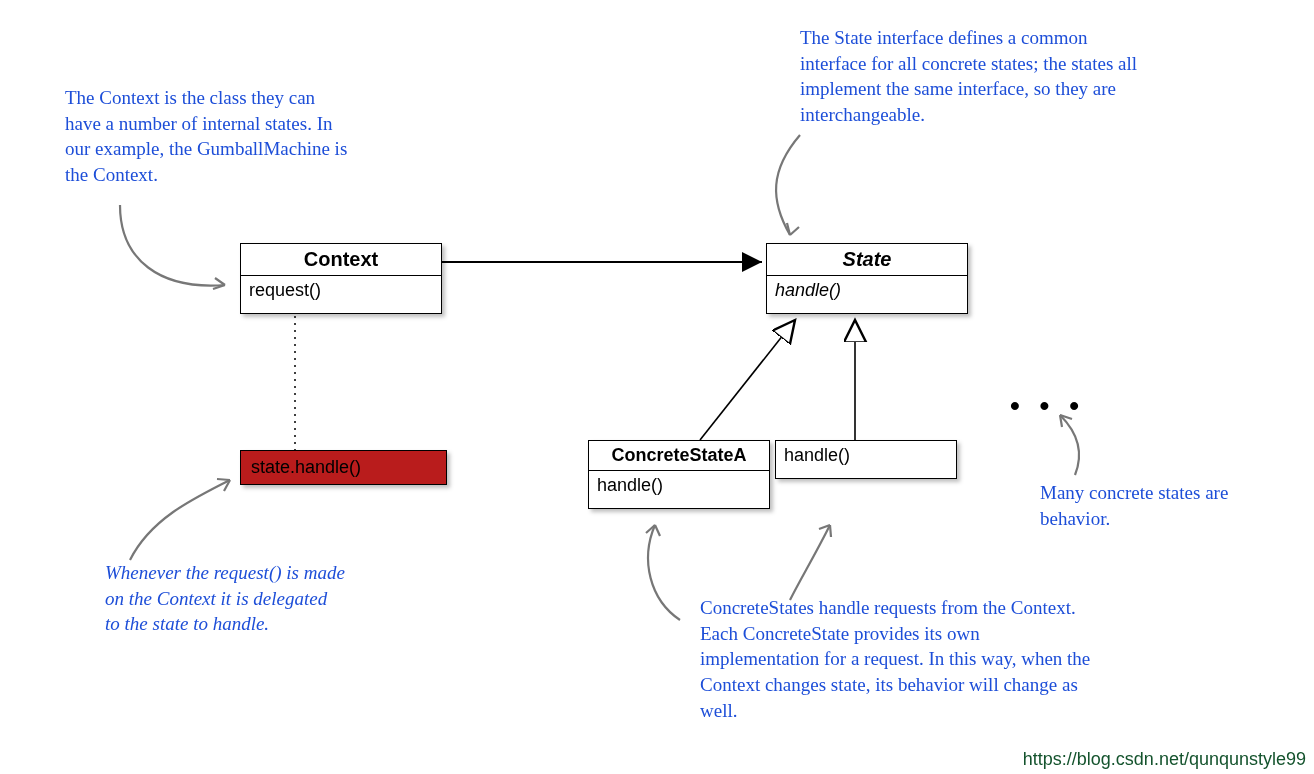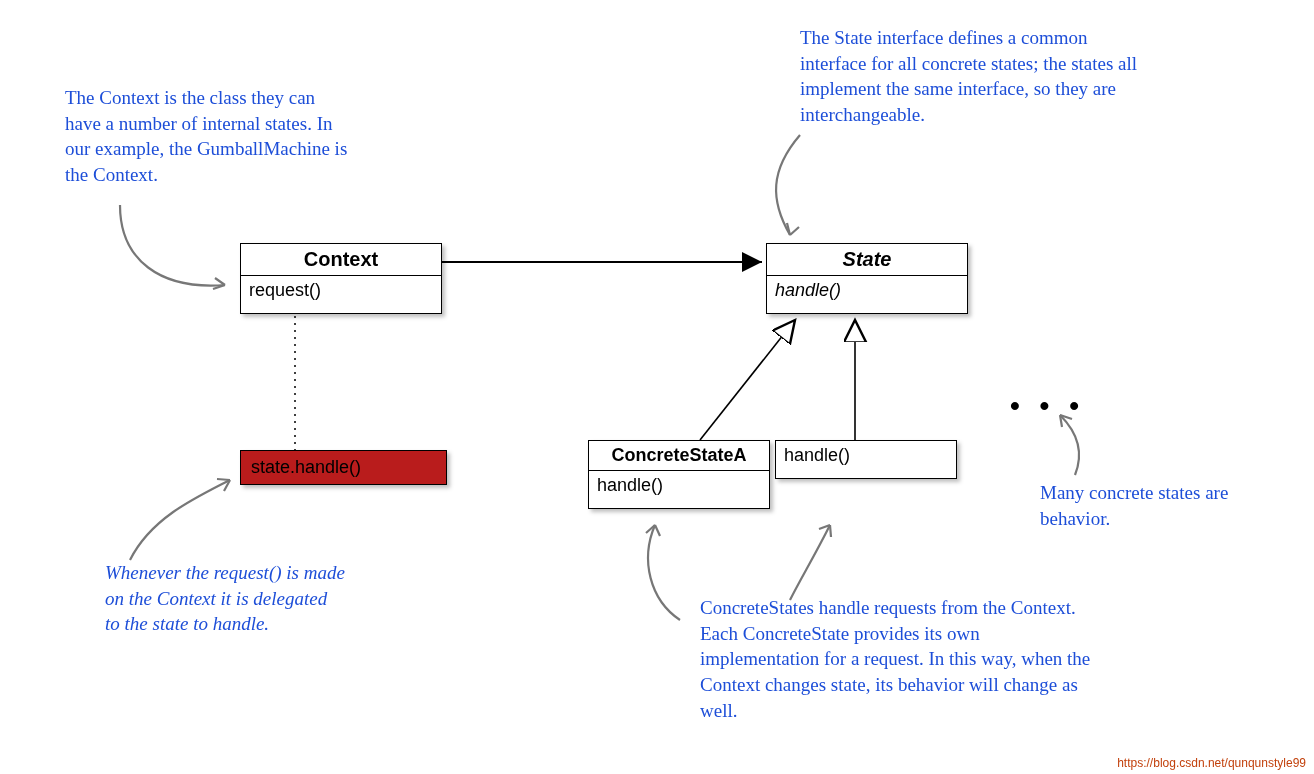--- a/index.html
+++ b/index.html
@@ -43,22 +43,22 @@
     background: #b91c1c;
     border: 1.5px solid #000;
     box-shadow: 3px 3px 4px rgba(0,0,0,0.25);
     font-size: 18px;
     padding: 6px 10px;
   }
   .watermark {
     position: absolute;
     right: 8px;
     bottom: 4px;
-    color: #c2410c;
-    font-size: 12px;
+    color: #14532d;
+    font-size: 18px;
     font-family: Arial, sans-serif;
   }
   svg.overlay {
     position: absolute;
     left: 0; top: 0;
     width: 1314px;
     height: 774px;
     pointer-events: none;
   }
   .dots {

